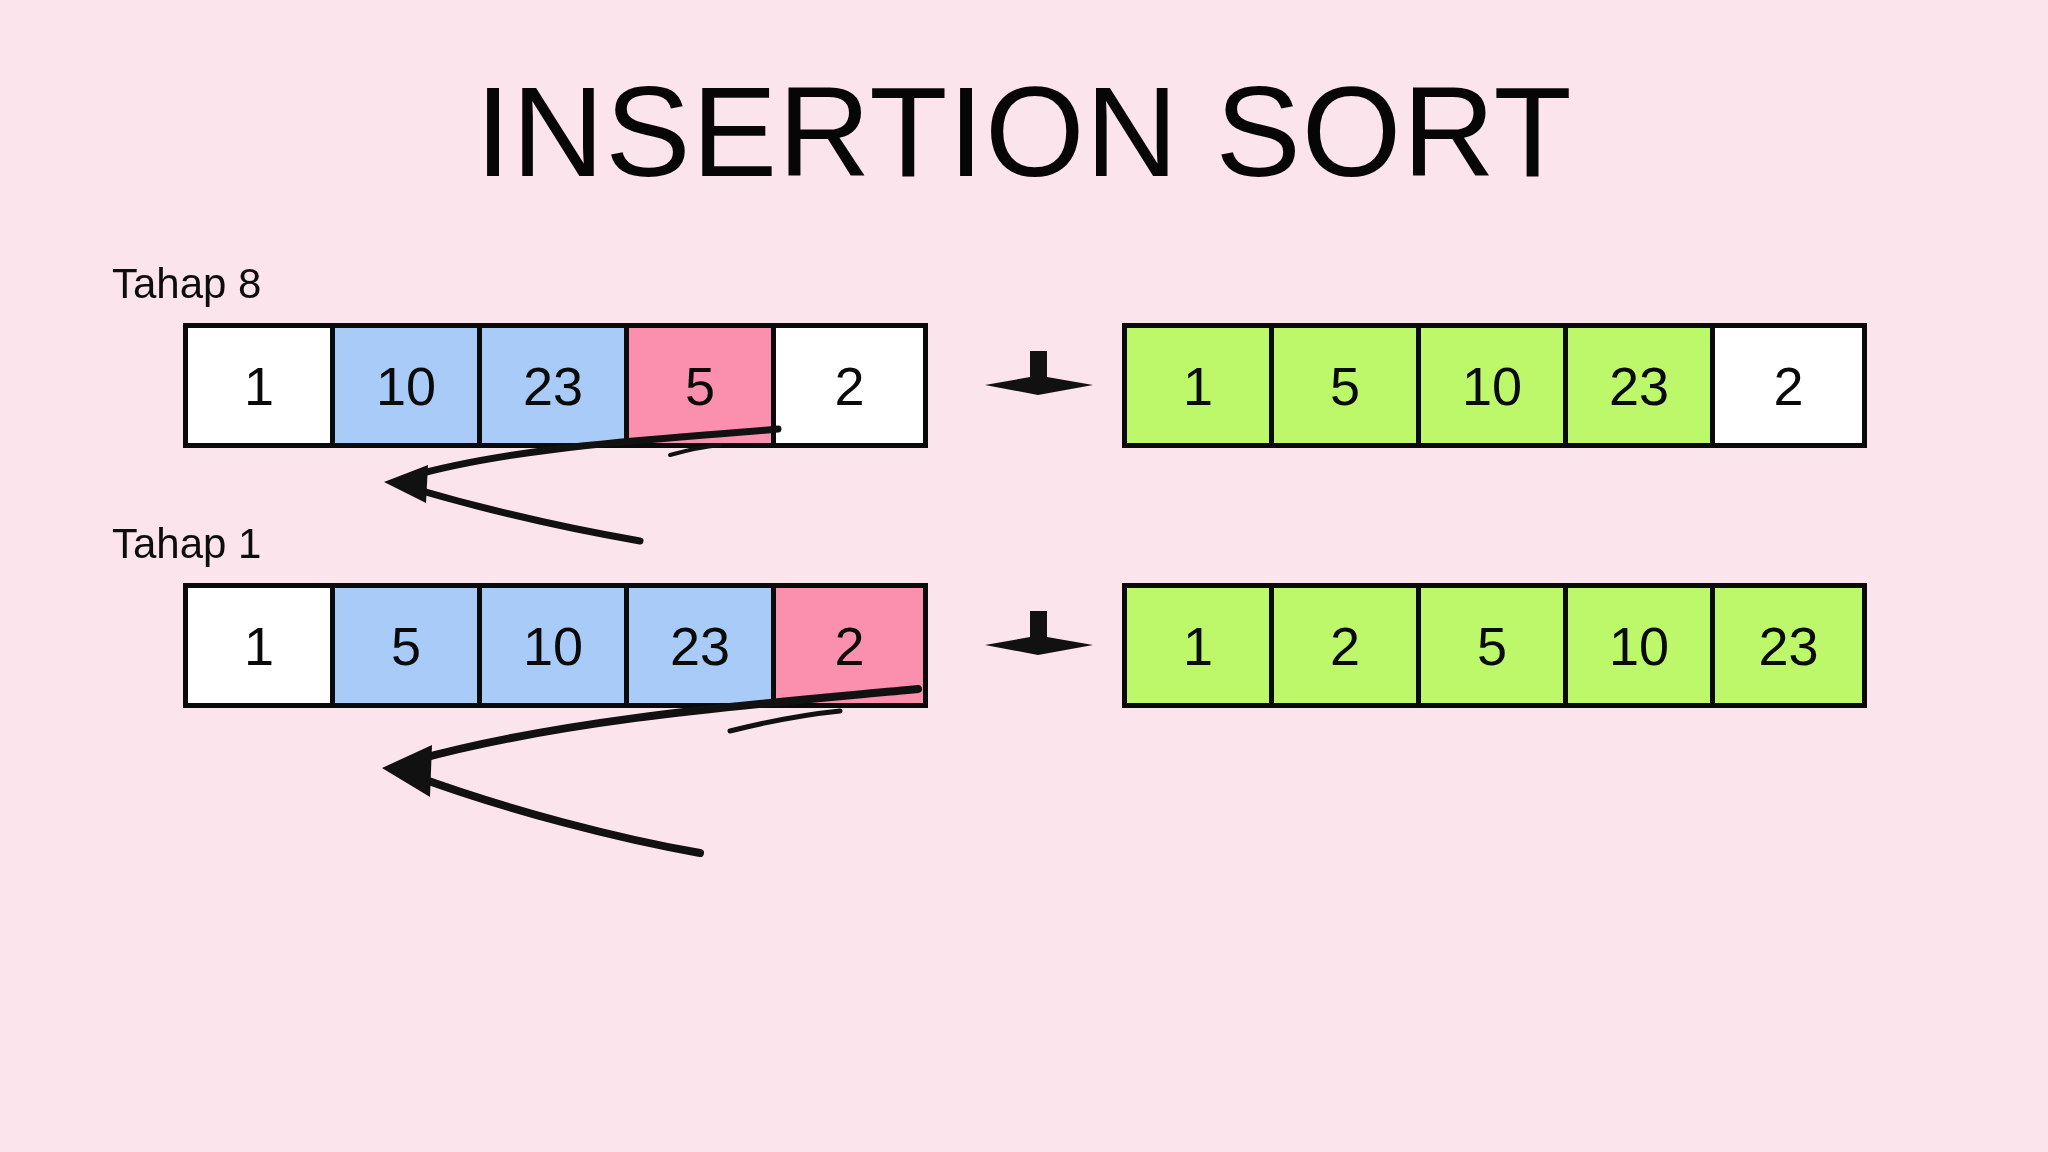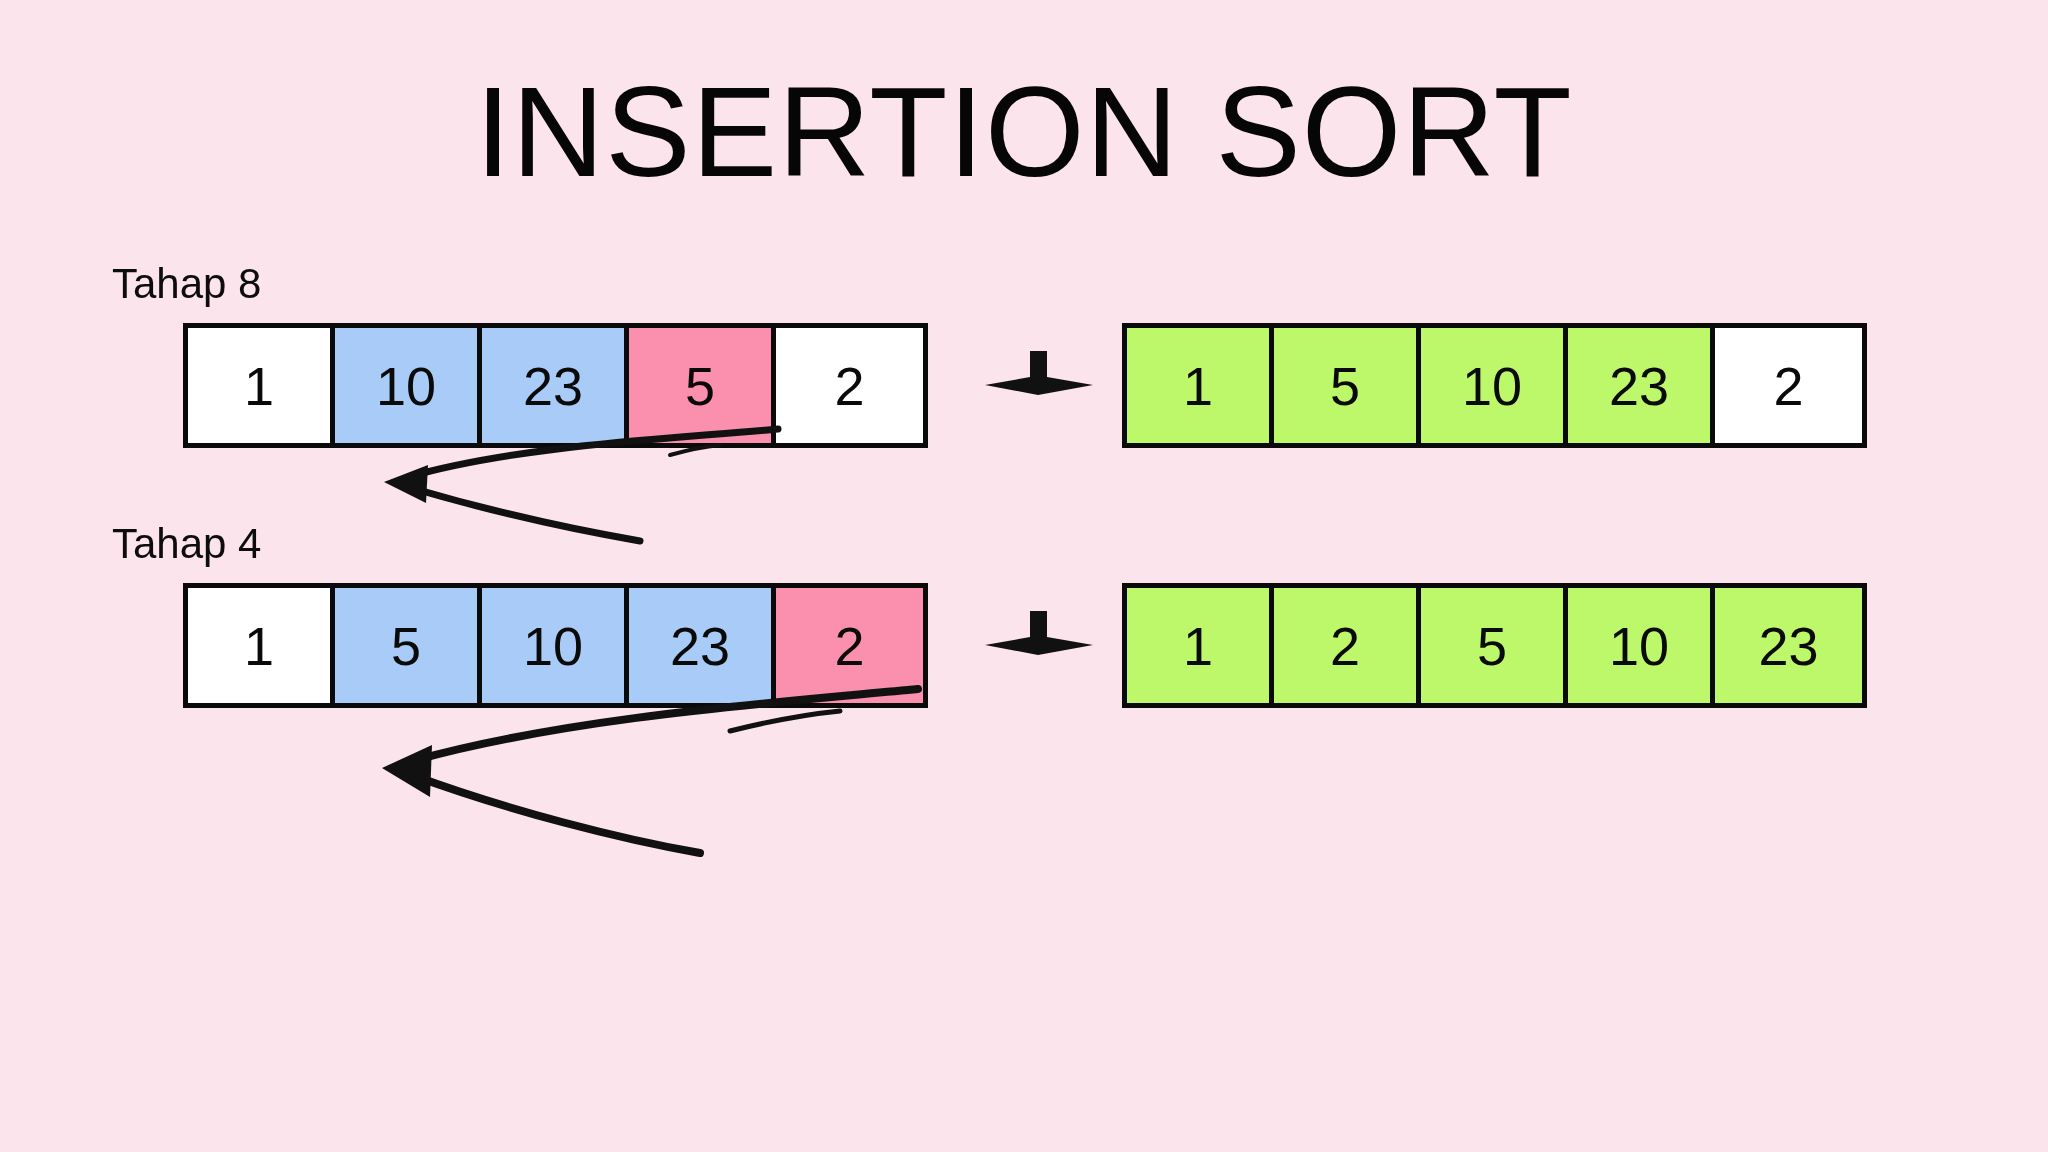--- a/index.html
+++ b/index.html
@@ -136,21 +136,21 @@
 
   <div class="swap-arrow c1">
     <svg viewBox="0 0 420 130" xmlns="http://www.w3.org/2000/svg">
       <path d="M 408 4 C 300 14 150 20 38 52" stroke="#111111" stroke-width="7" fill="none" stroke-linecap="round"></path>
       <path d="M 38 62 C 120 86 200 104 270 116" stroke="#111111" stroke-width="7" fill="none" stroke-linecap="round"></path>
       <path d="M 14 57 L 58 40 L 56 78 Z" fill="#111111"></path>
       <path d="M 350 20 C 330 22 318 25 300 30" stroke="#111111" stroke-width="4" fill="none" stroke-linecap="round"></path>
     </svg>
   </div>
 
-  <div class="step-label s4">Tahap 4</div>
+  <div class="step-label s4">Tahap 1</div>
 
   <div class="array row2-left">
     <div class="cell white">1</div>
     <div class="cell blue">5</div>
     <div class="cell blue">10</div>
     <div class="cell blue">23</div>
     <div class="cell pink">2</div>
   </div>
 
   <div class="xform-arrow a2">

